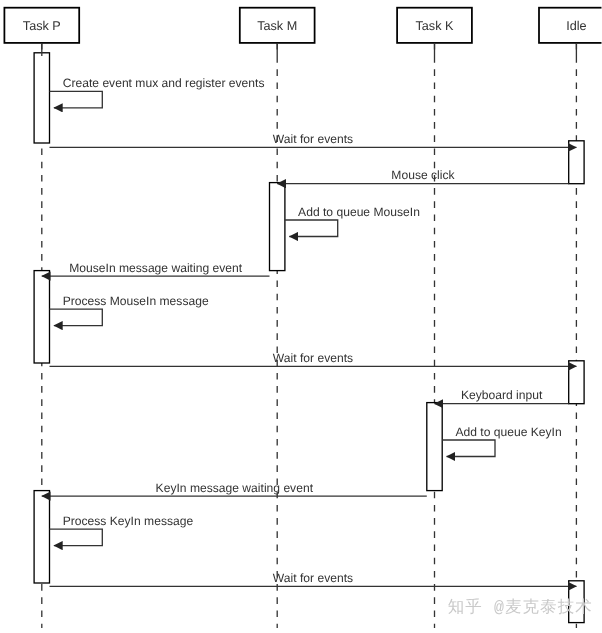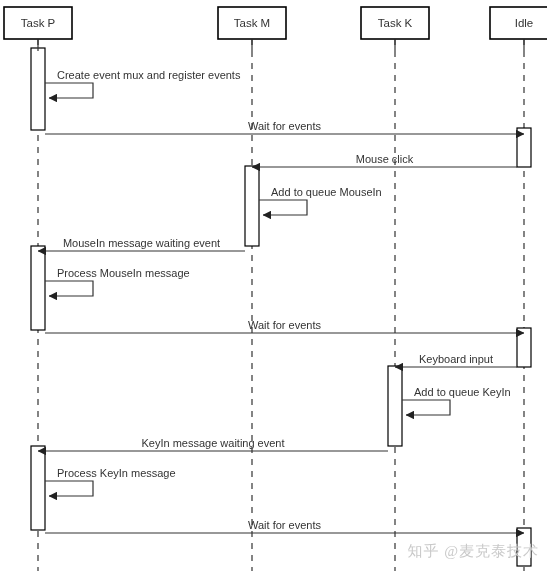--- a/index.html
+++ b/index.html
@@ -60,21 +60,21 @@
     stroke: #333333;
     stroke-width: 1.2;
     fill: none;
   }
   .watermark {
     position: absolute;
     right: 8px;
     bottom: 14px;
     font-size: 15px;
     color: #c9c9c9;
-    font-family: Liberation Serif, serif;
+    font-family: Liberation Mono, monospace;
     letter-spacing: 1px;
     white-space: nowrap;
     user-select: none;
   }
 </style>
 </head>
 <body>
 
 <div id="canvas">
   <svg id="diagram-svg" width="547" height="575" viewBox="0 0 547 575">

